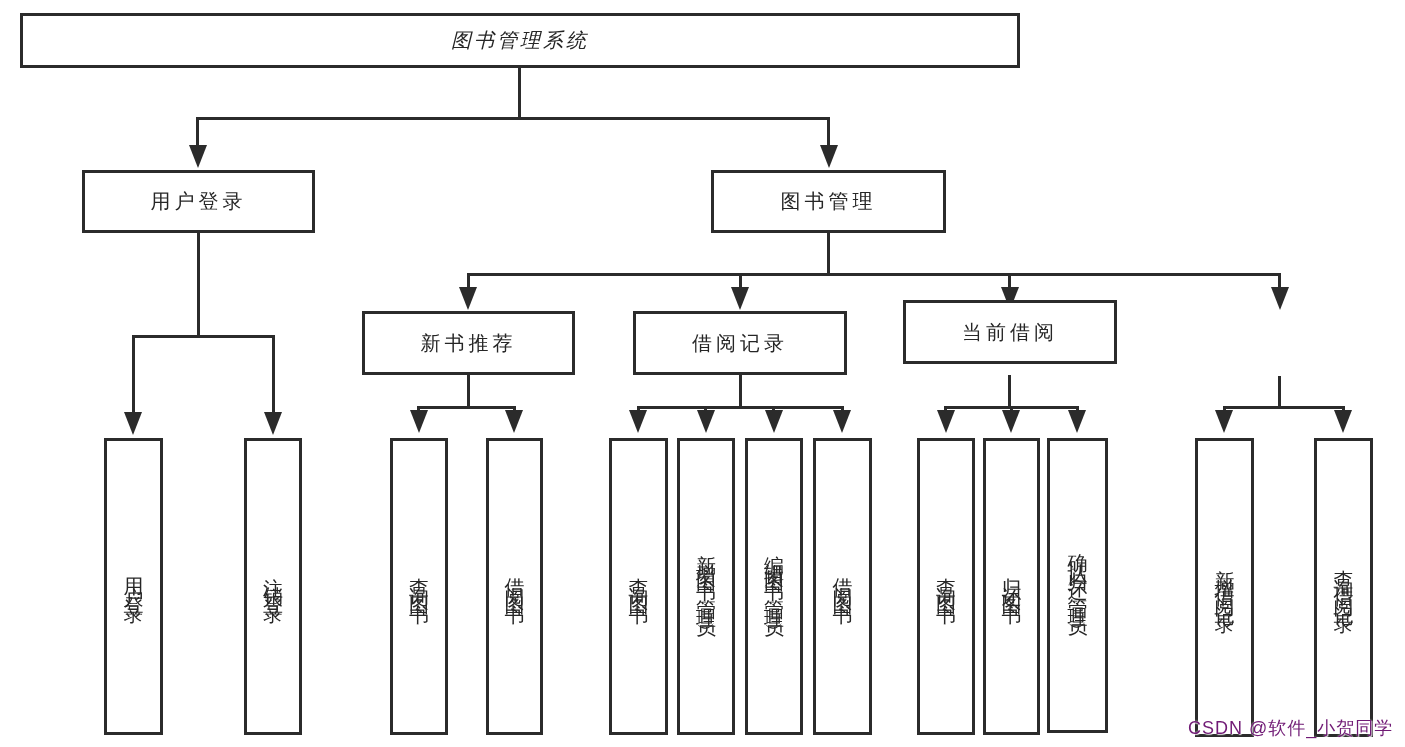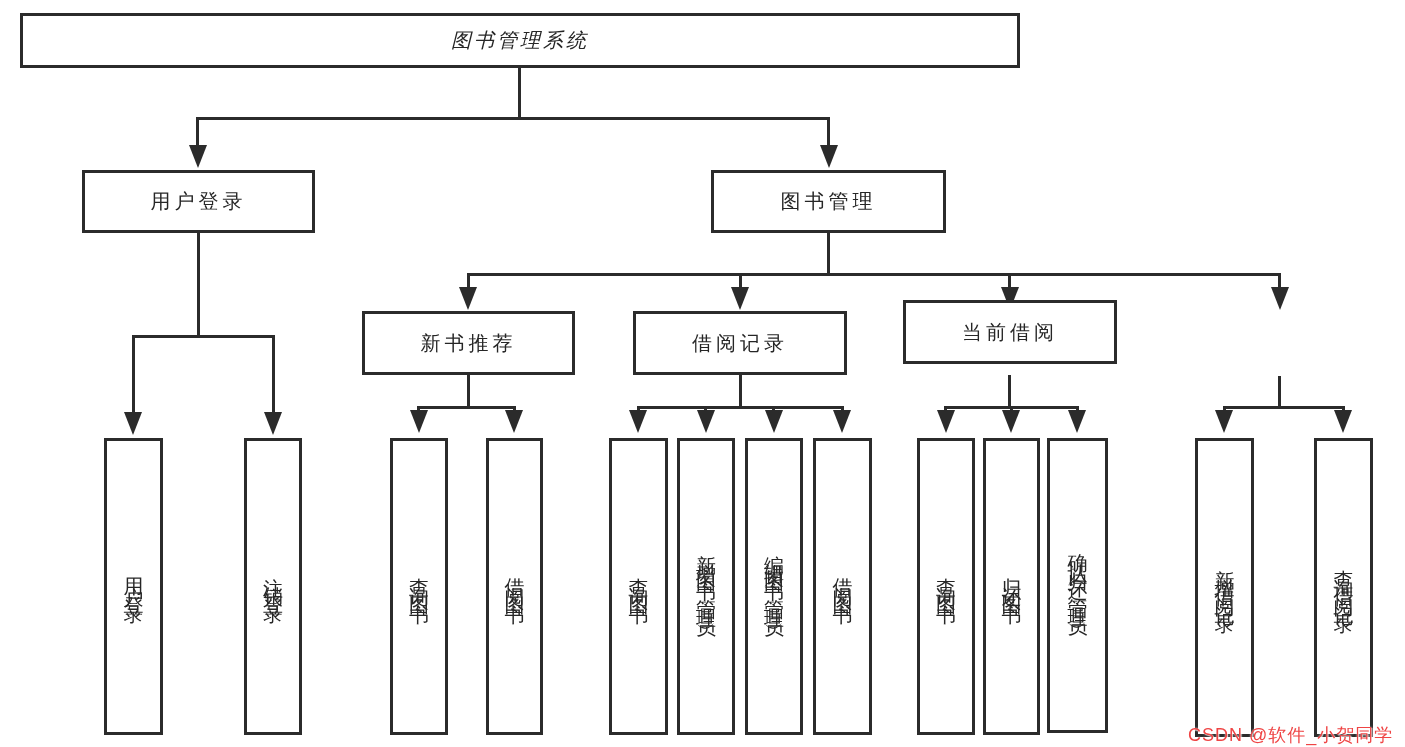--- a/index.html
+++ b/index.html
@@ -20,24 +20,23 @@
   }
   .vline{position:absolute;width:3px;background:#2b2b2b;}
   .hline{position:absolute;height:3px;background:#2b2b2b;}
   .arrow{
     position:absolute;width:0;height:0;
     border-left:9px solid transparent;border-right:9px solid transparent;
     border-top:23px solid #2b2b2b;
   }
   .watermark{
     position:absolute;left:1188px;top:716px;z-index:9;
-    font-size:18px;letter-spacing:1px;color:#ef4444;
+    font-size:18px;letter-spacing:1px;color:#701a75;
     text-shadow:0 0 2px rgba(255,255,255,0.9),1px 1px 1px rgba(255,255,255,0.8);
     white-space:nowrap;
-    margin-top:7px;
   }
 </style>
 </head>
 <body>
 
 <div class="canvas">
 
   <div class="vline" style="left:518px;top:68px;height:52px;"></div>
   <div class="hline" style="left:196px;top:117px;width:634px;"></div>
   <div class="vline" style="left:196px;top:117px;height:31px;"></div>

